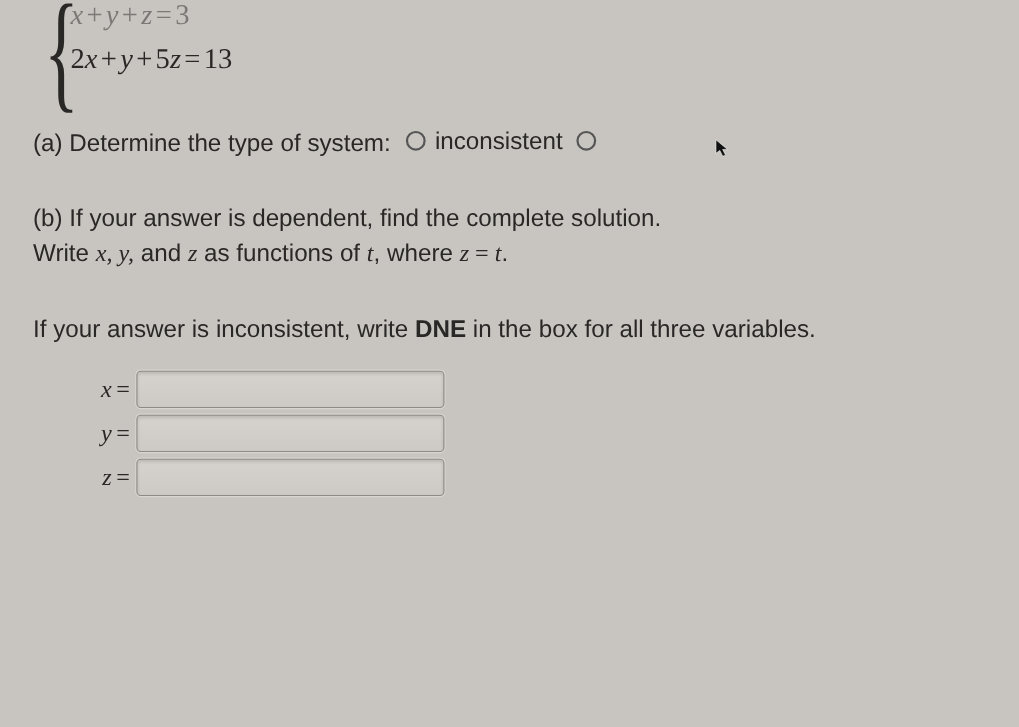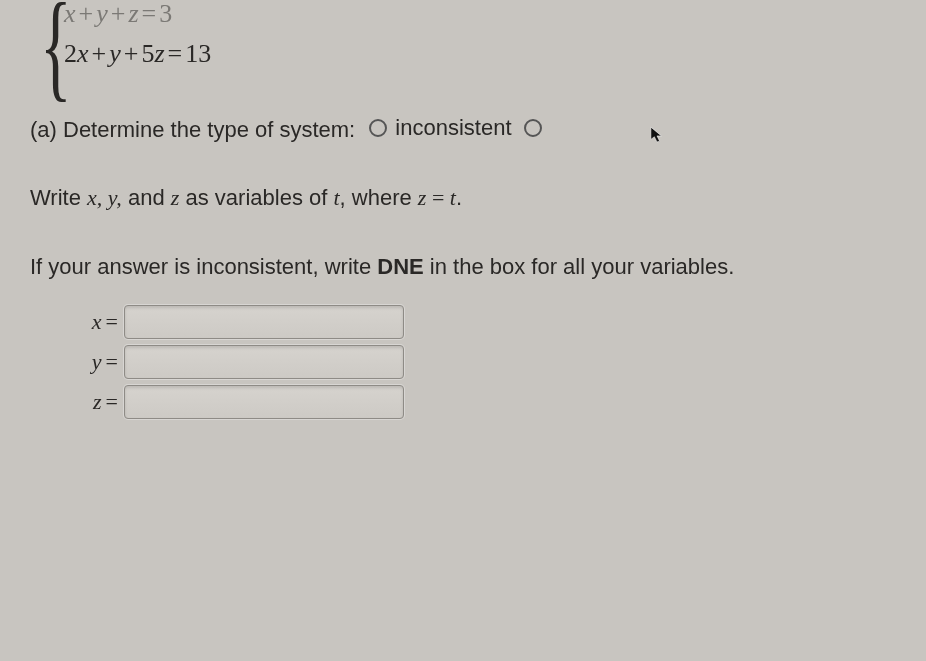--- a/index.html
+++ b/index.html
@@ -114,27 +114,28 @@
       <span class="radio"></span>
       <span>inconsistent</span>
       <span class="radio"></span>
     </span>
     <svg class="cursor" style="left:620px; top:14px;" viewBox="0 0 16 20">
       <path d="M1 1 L1 15 L5 12 L8 18 L11 17 L8 11 L13 11 Z" fill="#111" stroke="#fff" stroke-width="0.6"></path>
     </svg>
   </div>
 
   <div class="part">
+    <div>(b) If your answer is dependent, find the complete solution.</div>
     <div>
-      <span>Write </span><span class="mathvar">x, y,</span><span> and </span><span class="mathvar">z</span><span> as variables of </span><span class="mathvar">t</span><span>, where </span><span class="matheq"><span class="mathvar">z</span> = <span class="mathvar">t</span></span><span>.</span>
+      <span>Write </span><span class="mathvar">x, y,</span><span> and </span><span class="mathvar">z</span><span> as functions of </span><span class="mathvar">t</span><span>, where </span><span class="matheq"><span class="mathvar">z</span> = <span class="mathvar">t</span></span><span>.</span>
     </div>
   </div>
 
   <div class="part">
-    <span>If your answer is inconsistent, write </span><span class="bold">DNE</span><span> in the box for all your variables.</span>
+    <span>If your answer is inconsistent, write </span><span class="bold">DNE</span><span> in the box for all three variables.</span>
   </div>
 
   <div class="answers">
     <div class="ansrow">
       <div class="anslabel"><span>x</span><span class="eq">=</span></div>
       <input class="ansinput" value="" style="">
     </div>
     <div class="ansrow">
       <div class="anslabel"><span>y</span><span class="eq">=</span></div>
       <input class="ansinput" value="" style="">

